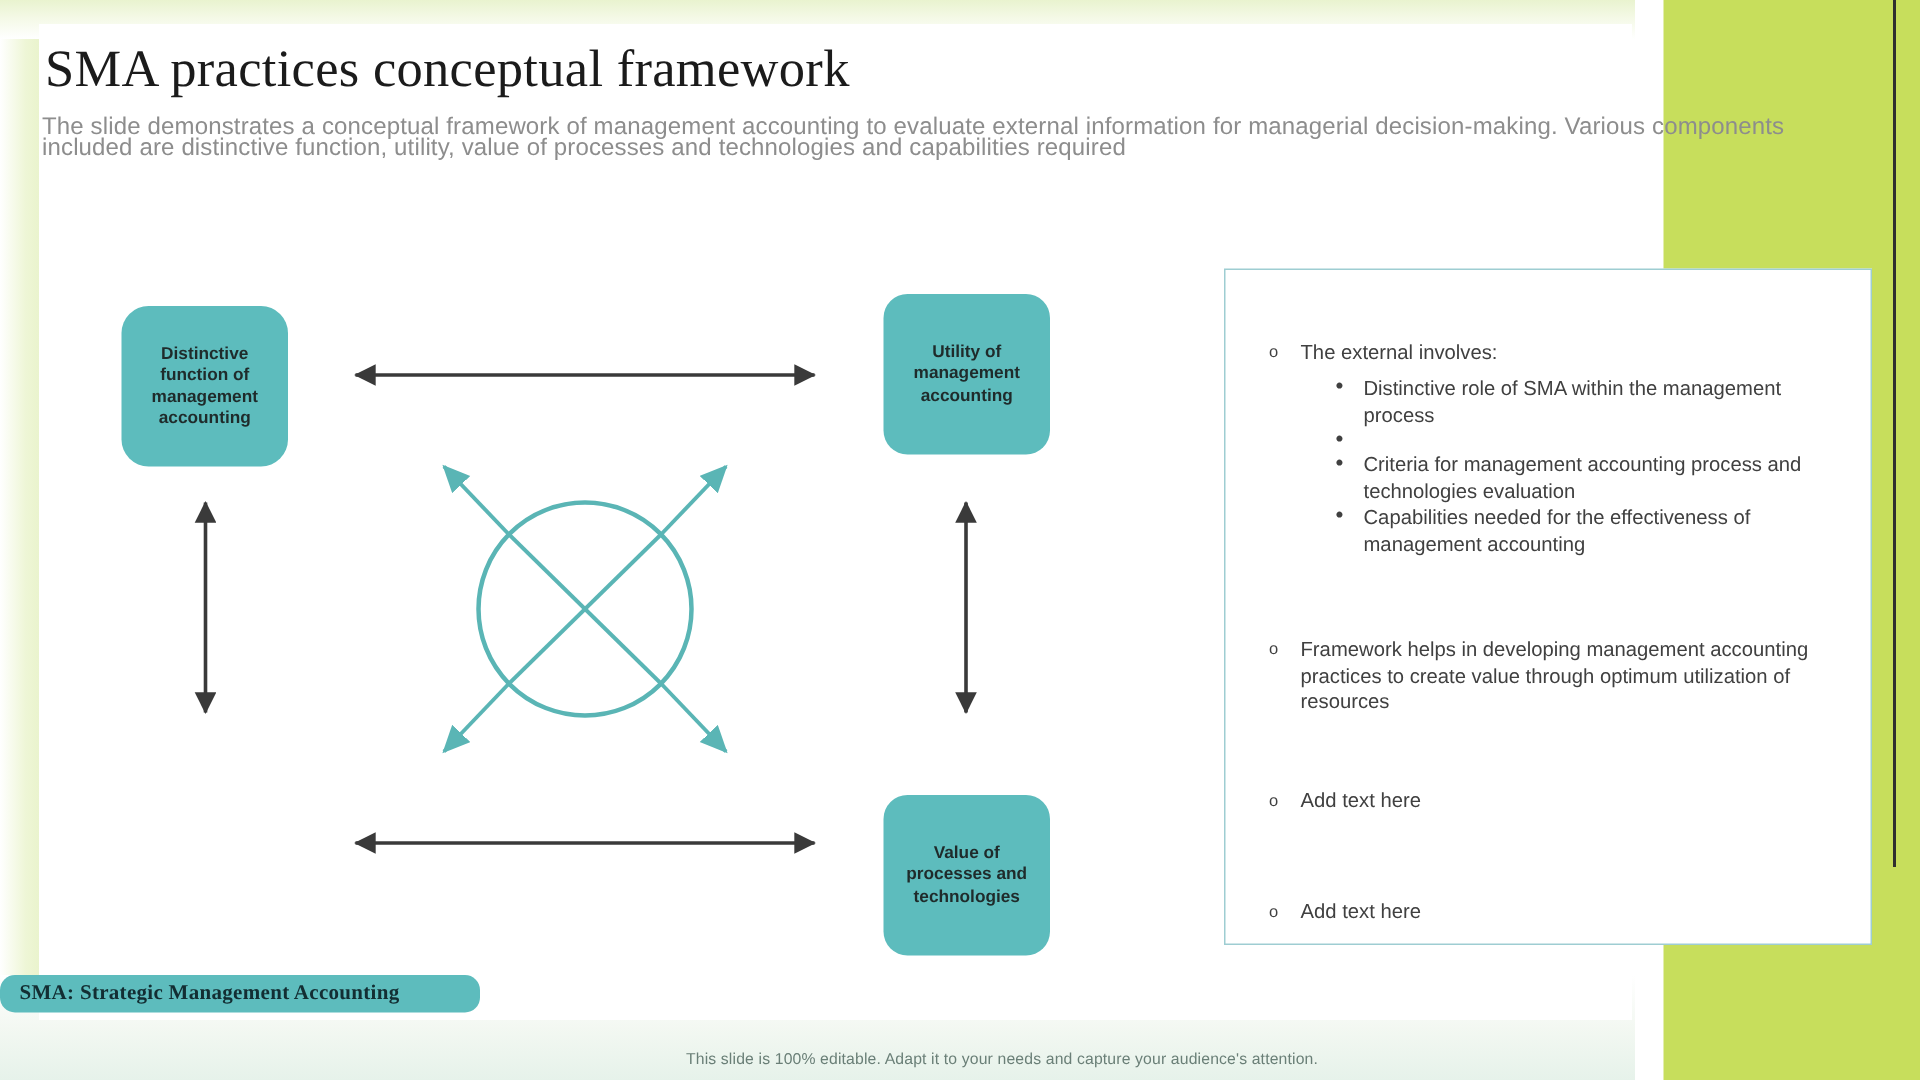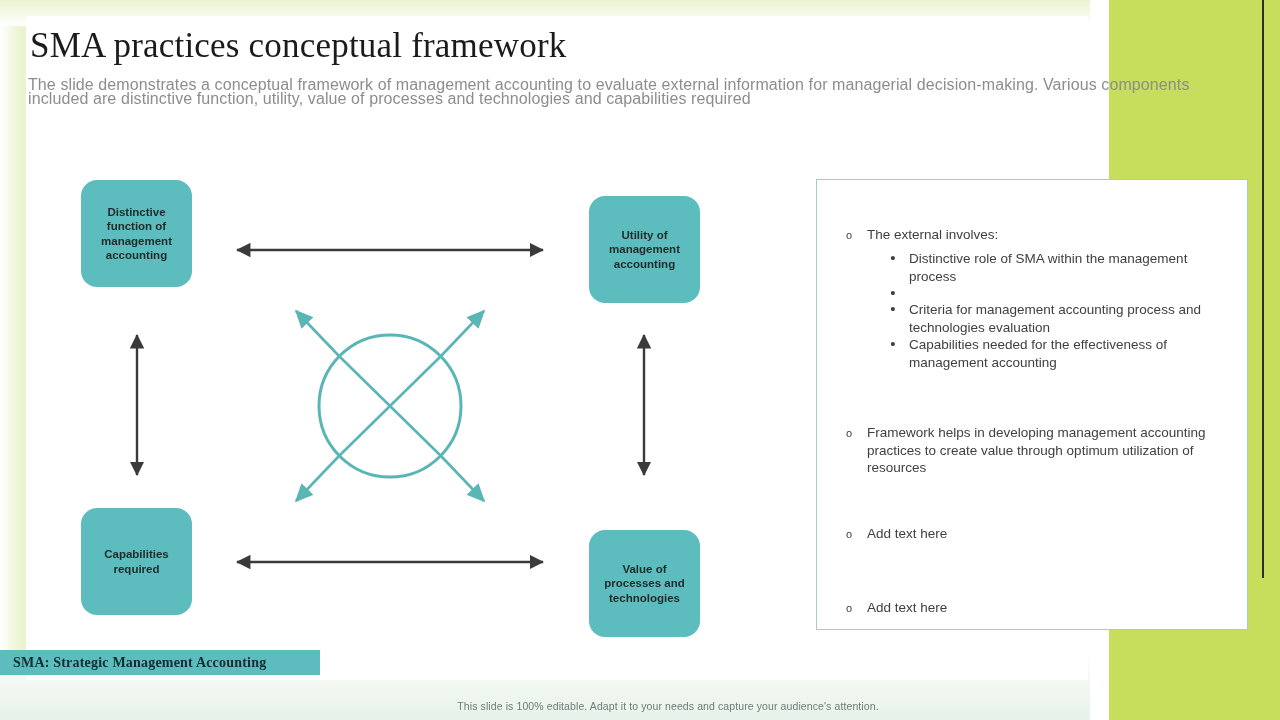--- a/index.html
+++ b/index.html
@@ -57,21 +57,21 @@
   }
 
   
   .node{
     position:absolute;width:111px;height:107px;border-radius:16px;
     background:#5dbcbd;
     display:flex;align-items:center;justify-content:center;text-align:center;
     font-size:11.5px;font-weight:bold;color:#1f2b2b;line-height:14.5px;
     padding:0 8px;box-sizing:border-box;
   }
-  #node-tl{left:81px;top:180px;}
+  #node-tl{left:81px;top:204px;border-radius:18px;}
   #node-tr{left:589px;top:196px;}
   #node-bl{left:81px;top:508px;}
   #node-br{left:589px;top:508px;margin-top:22px;}
 
   .diagram-svg{position:absolute;left:0;top:0;width:1280px;height:720px;pointer-events:none;}
 
   
   .side-panel{
     position:absolute;left:816px;top:179px;width:432px;height:451px;
     border:1px solid #9ecdd2;background:#ffffff;box-sizing:border-box;
@@ -92,21 +92,21 @@
     font-size:13.5px;line-height:17.5px;color:#404040;margin-bottom:0px;
   }
   .bullet-l2 .mark{
     font-size:15px;line-height:16px;color:#404040;
     width:6px;flex:0 0 6px;text-align:center;
   }
 
   
   .legend-bar{
     position:absolute;left:0;top:650px;width:320px;height:25px;
-    background:#5dbcbd;display:flex;align-items:center;
+    background:#5dbcbd;display:flex;align-items:center;border-radius:10px;
   }
   .legend-bar span{
     font-family:"Liberation Serif", serif;font-weight:bold;
     font-size:14px;color:#132e33;padding-left:13px;letter-spacing:.2px;
   }
   .editable-note{
     position:absolute;left:0;top:700px;width:1280px;text-align:center;
     font-size:10.5px;color:#6a7f77;letter-spacing:.1px;margin-left:28px;
   }
 </style>
@@ -160,23 +160,20 @@
     <line x1="339" y1="356" x2="441" y2="456" stroke="#5ab5b5" stroke-width="2.6"></line>
     <line x1="441" y1="356" x2="339" y2="456" stroke="#5ab5b5" stroke-width="2.6"></line>
   </svg>
 
   <div class="node" id="node-tl">
     <span>Distinctive function of management accounting</span>
   </div>
   <div class="node" id="node-tr">
     <span>Utility of management accounting</span>
   </div>
-  <div class="node" id="node-bl">
-    <span>Capabilities required</span>
-  </div>
   <div class="node" id="node-br">
     <span>Value of processes and technologies</span>
   </div>
 
   <div class="side-panel">
 
     <div class="bullet-l1" style="left:28px;top:46px;width:330px;">
       <span class="mark">o</span>
       <span>The external involves:</span>
     </div>

